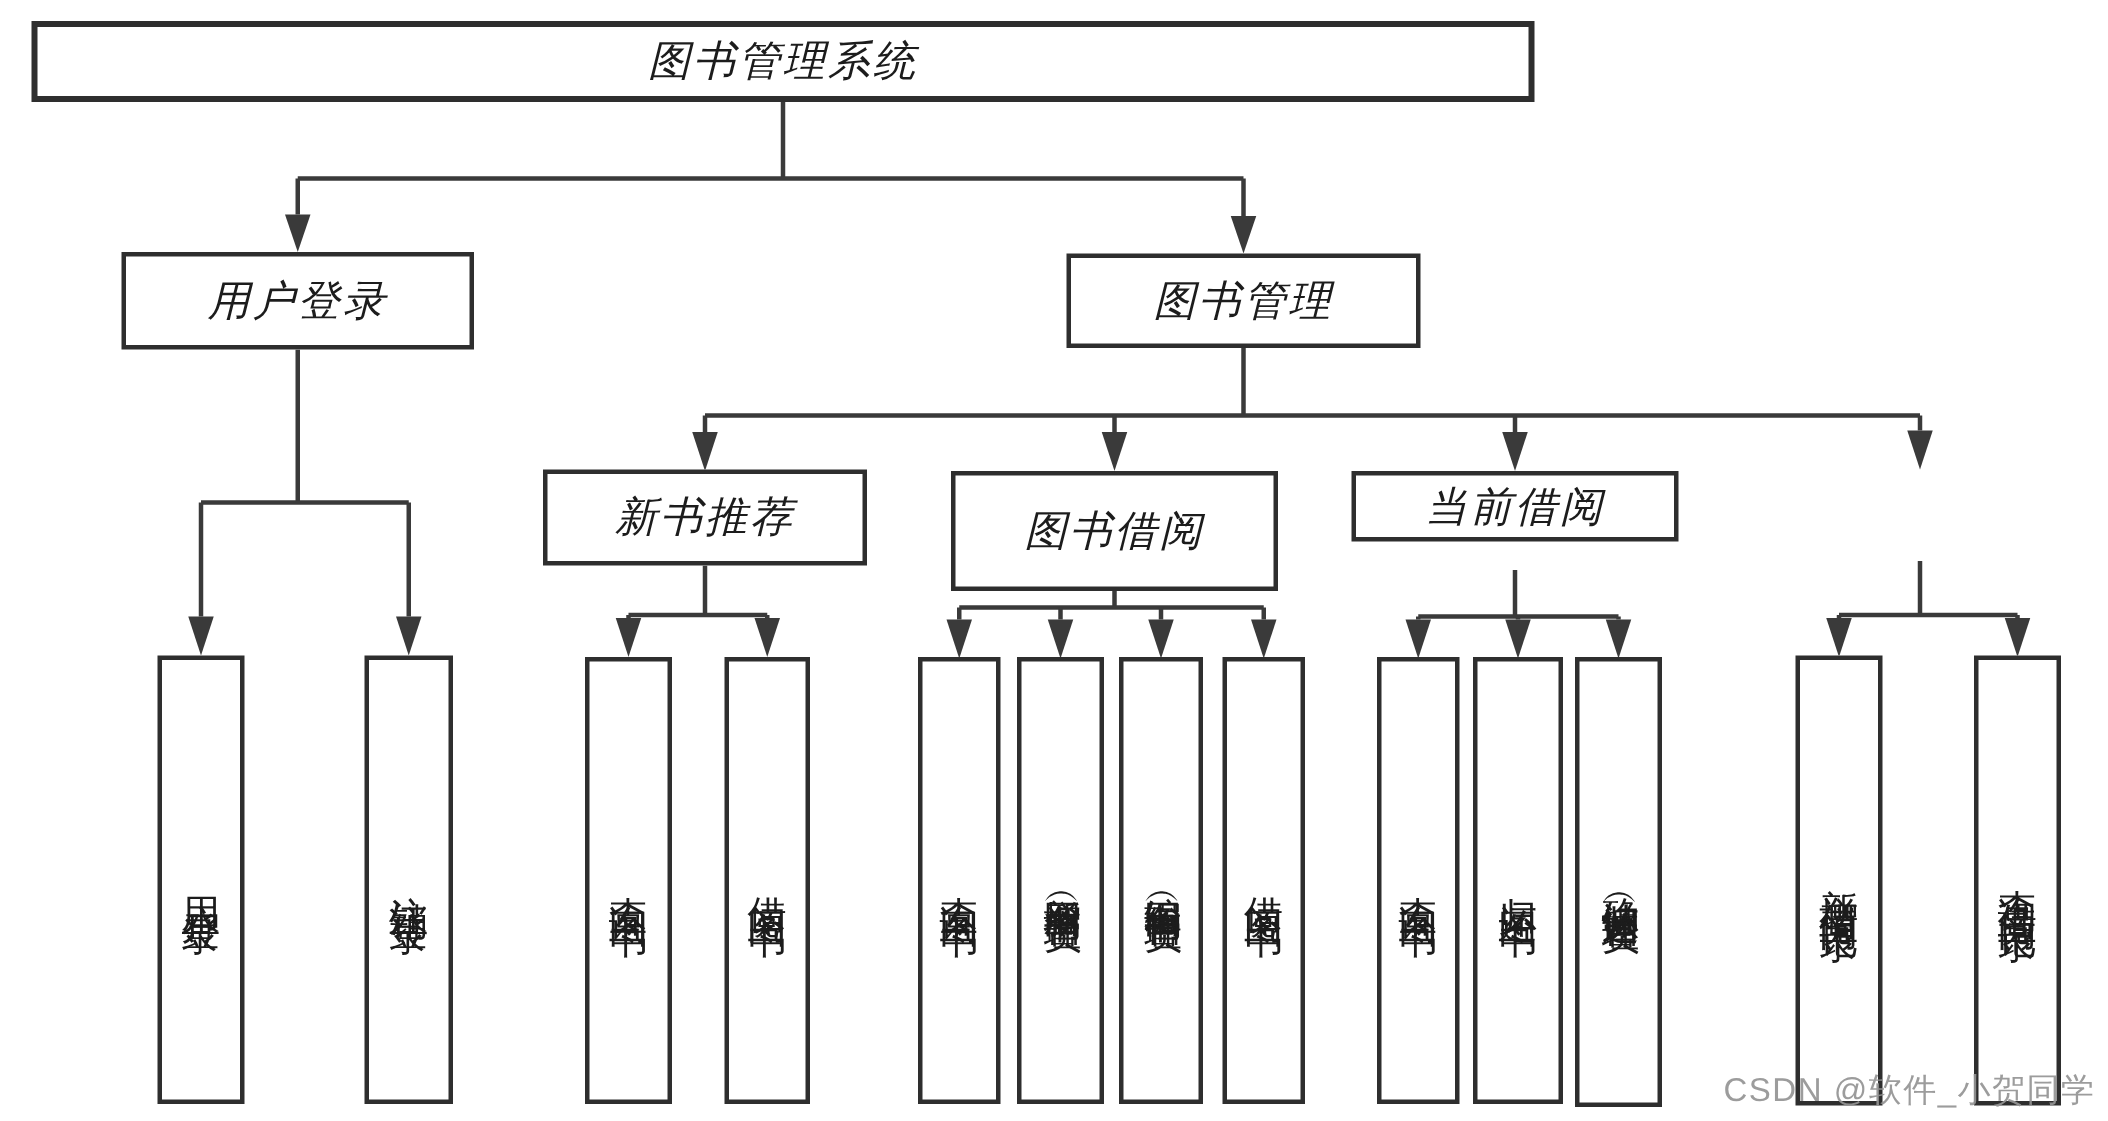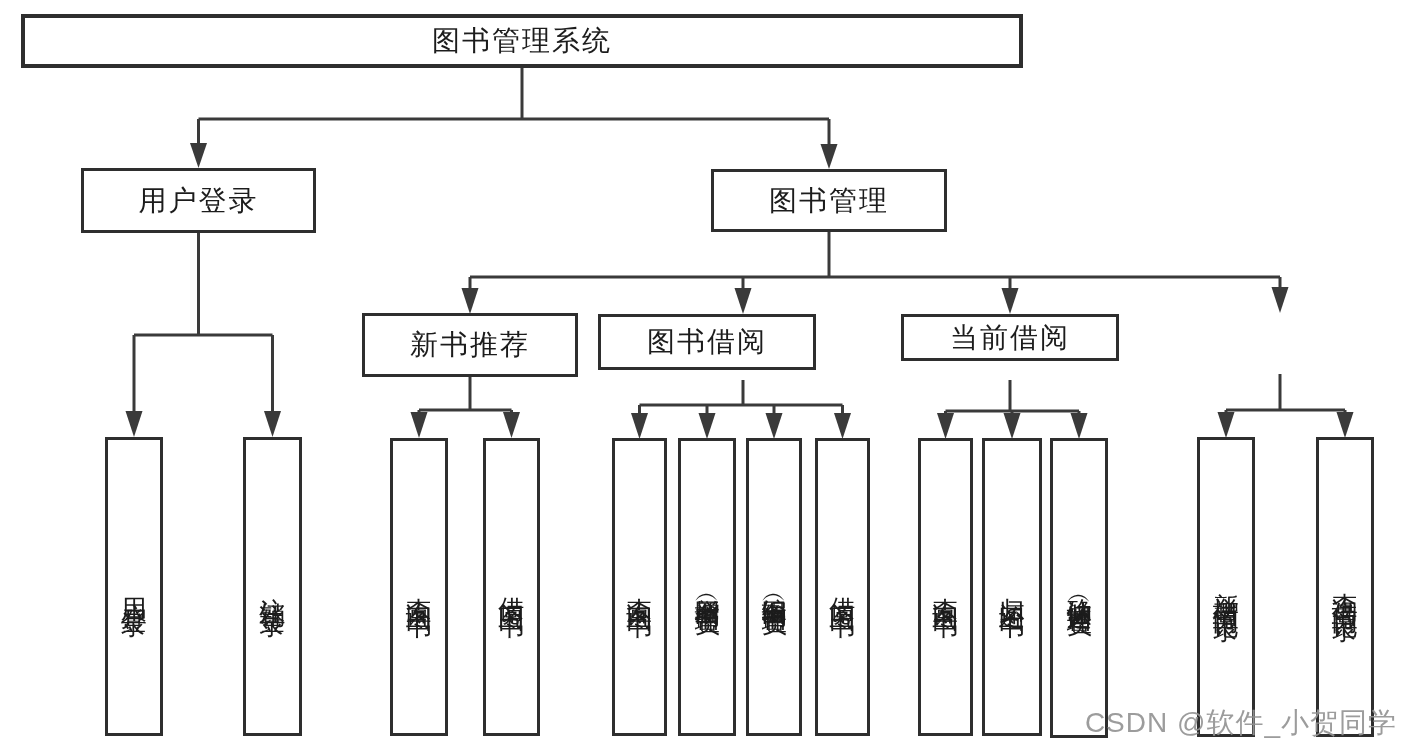--- a/index.html
+++ b/index.html
@@ -29,20 +29,21 @@
     border: 3px solid #2e2e2e;
     background: #ffffff;
     display: flex;
     align-items: center;
     justify-content: center;
     color: #1c1c1c;
     font-size: 28px;
     letter-spacing: 2px;
     text-align: center;
     line-height: 1;
+    font-style: italic;
   }
   .node.root-box {
     border-width: 4px;
     font-weight: 400;
   }
   .vnode {
     position: absolute;
     box-sizing: border-box;
     border: 3px solid #2e2e2e;
     background: #ffffff;
@@ -58,21 +59,21 @@
     overflow: hidden;
   }
   .vnode.dense {
     font-size: 25px;
     letter-spacing: 2px;
   }
   .watermark {
     position: absolute;
     right: 8px;
     bottom: 5px;
-    font-size: 28px;
+    font-size: 22px;
     color: rgba(148, 148, 148, 0.92);
     letter-spacing: 1px;
     z-index: 5;
     white-space: nowrap;
   }
 </style>
 </head>
 <body>
 
 <div class="canvas">
@@ -142,21 +143,21 @@
       <polygon points="1336.5,412 1353.5,412 1345,438"></polygon>
     </g>
   </svg>
 
   <div class="node root-box" style="left:21px; top:14px; width:1002px; height:54px;">图书管理系统</div>
 
   <div class="node" style="left:81px; top:168px; width:235px; height:65px;">用户登录</div>
   <div class="node" style="left:711px; top:169px; width:236px; height:63px;">图书管理</div>
 
   <div class="node" style="left:362px; top:313px; width:216px; height:64px;">新书推荐</div>
-  <div class="node" style="left:598px; top:314px; width:218px; height:56px;">图书借阅</div>
+  <div class="node" style="left:634px; top:314px; width:218px; height:80px;">图书借阅</div>
   <div class="node" style="left:901px; top:314px; width:218px; height:47px;">当前借阅</div>
 
   <div class="vnode" style="left:105px; top:437px; width:58px; height:299px;">用户登录</div>
   <div class="vnode" style="left:243px; top:437px; width:59px; height:299px;">注销登录</div>
 
   <div class="vnode" style="left:390px; top:438px; width:58px; height:298px;">查询图书</div>
   <div class="vnode" style="left:483px; top:438px; width:57px; height:298px;">借阅图书</div>
 
   <div class="vnode" style="left:612px; top:438px; width:55px; height:298px;">查询图书</div>
   <div class="vnode dense" style="left:678px; top:438px; width:58px; height:298px;">新增图书（管理员）</div>

